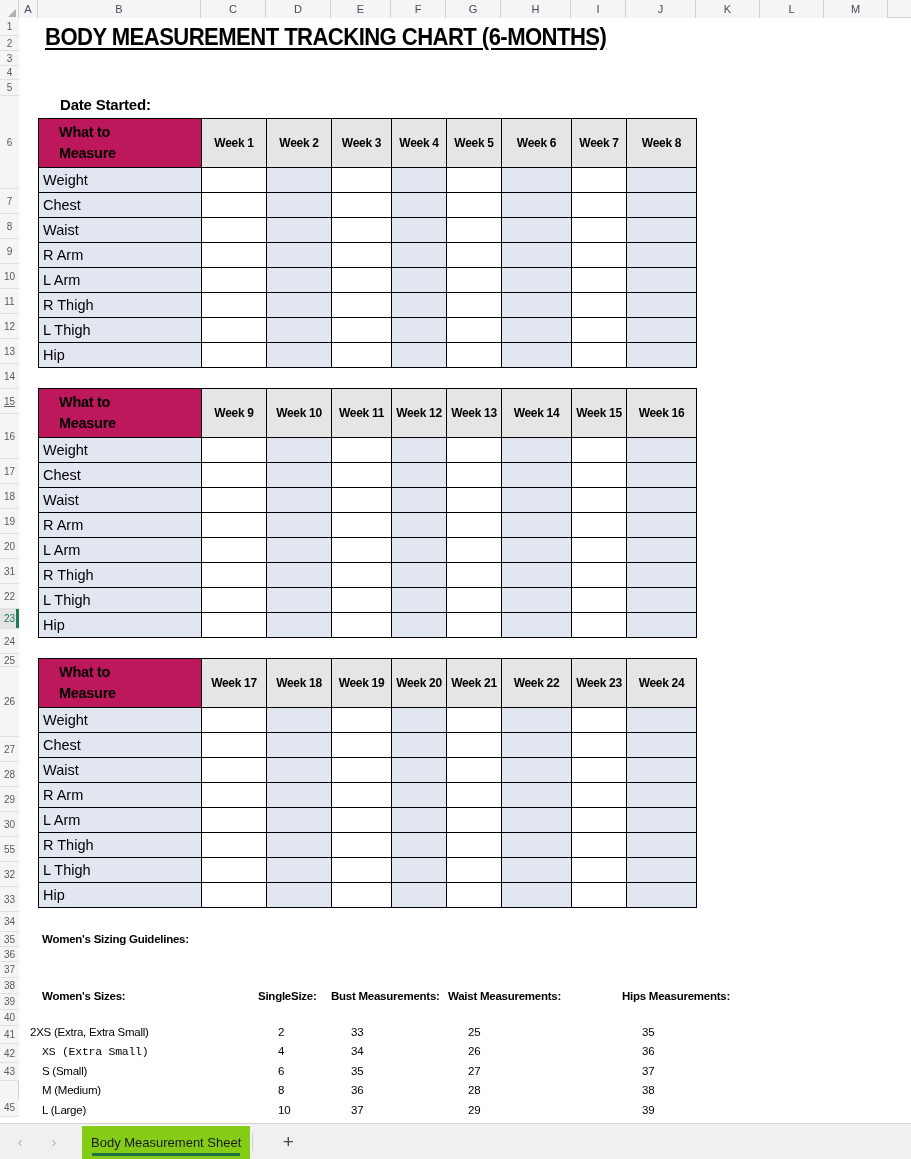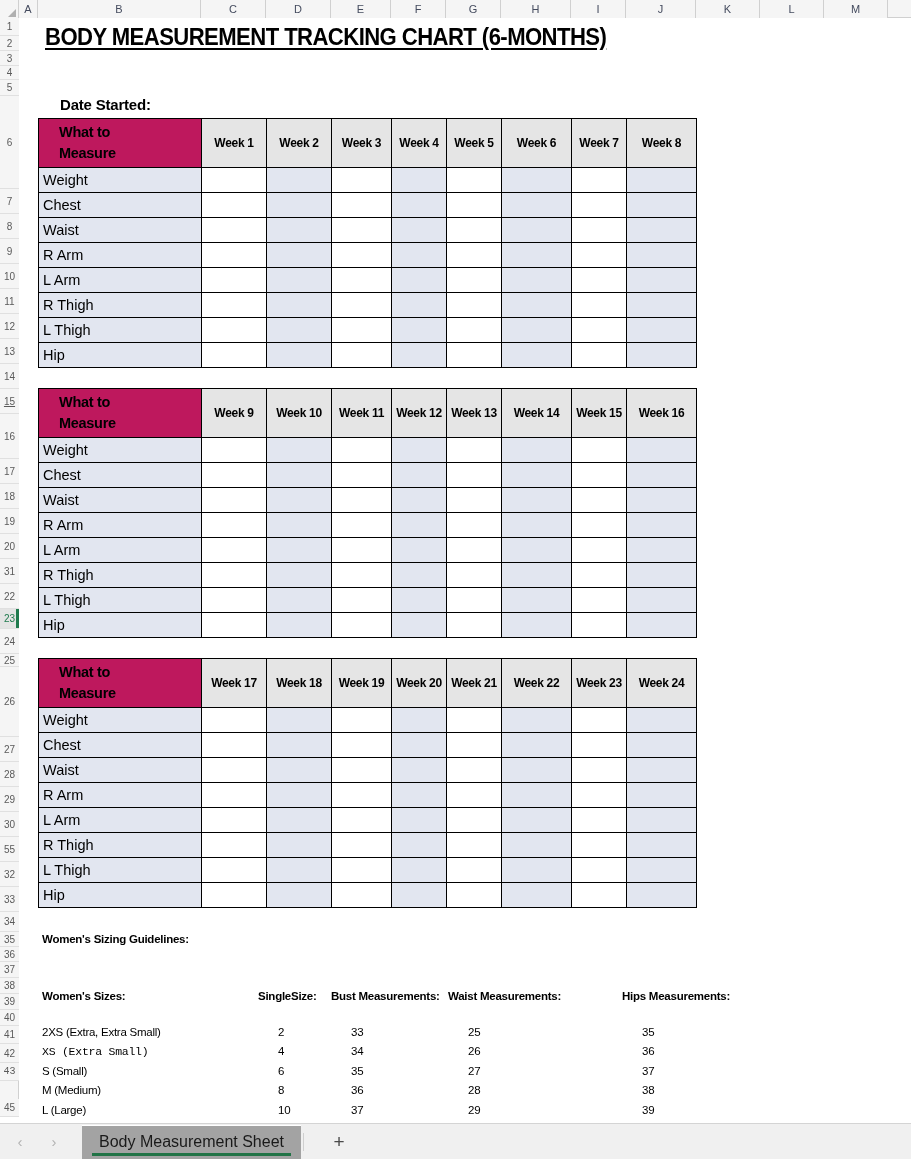--- a/index.html
+++ b/index.html
@@ -192,24 +192,24 @@
   }
   .navarrow {
     width: 28px; height: 28px;
     display: flex; align-items: center; justify-content: center;
     color: #b3b3b3; font-size: 15px;
     margin-left: 6px;
   }
   #sheet-tab {
     margin-left: 14px;
     height: 34px;
-    padding: 0 17px;
-    background: #a3a3a3;
+    padding: 0 9px;
+    background: #84cc16;
     display: flex; align-items: center;
-    font-size: 16px;
+    font-size: 13px;
     color: #1a1a1a;
     position: relative;
     border-top: 1px solid #ffffff;
   }
   #sheet-tab::after {
     content: ""; position: absolute;
     left: 10px; right: 10px; bottom: 3px; height: 2.5px;
     background: #217346;
   }
   #tab-sep {
@@ -365,21 +365,21 @@
       </div>
       <div class="rowh" style="height: 16px;">
         <span>40</span>
       </div>
       <div class="rowh" style="height: 18px;">
         <span>41</span>
       </div>
       <div class="rowh" style="height: 19px;">
         <span>42</span>
       </div>
-      <div class="rowh" style="height: 18px; font-family: Liberation Mono, monospace;">
+      <div class="rowh" style="height: 18px;">
         <span>43</span>
       </div>
       <div class="rowh" style="height: 18px; margin-left: 47px;">
         <span>44</span>
       </div>
       <div class="rowh" style="height: 18px;">
         <span>45</span>
       </div>
     </div>
 
@@ -751,21 +751,21 @@
 
     <div class="txt b" style="left:22px; top:915px;">Women's Sizing Guidelines:</div>
 
     <div class="txt b" style="left:22px;  top:972px;">Women's Sizes:</div>
     <div class="txt b" style="left:238px; top:972px;">SingleSize:</div>
     <div class="txt b" style="left:311px; top:972px;">Bust Measurements:</div>
     <div class="txt b" style="left:428px; top:972px;">Waist Measurements:</div>
     <div class="txt b" style="left:602px; top:972px;">Hips Measurements:</div>
 
     <div id="sizing-rows-host">
-        <div class="txt" style="left: 22px; top: 1008px;">2XS (Extra, Extra Small)</div>
+        <div class="txt" style="left: 10px; top: 1008px;">2XS (Extra, Extra Small)</div>
         <div class="txt" style="left: 258px; top: 1008px;">2</div>
         <div class="txt" style="left: 331px; top: 1008px;">33</div>
         <div class="txt" style="left: 448px; top: 1008px;">25</div>
         <div class="txt" style="left: 622px; top: 1008px;">35</div>
         <div class="txt" style="left: 22px; top: 1027.4px; font-family: Liberation Mono, monospace;">XS (Extra Small)</div>
         <div class="txt" style="left: 258px; top: 1027.4px;">4</div>
         <div class="txt" style="left: 331px; top: 1027.4px;">34</div>
         <div class="txt" style="left: 448px; top: 1027.4px;">26</div>
         <div class="txt" style="left: 622px; top: 1027.4px;">36</div>
         <div class="txt" style="left: 22px; top: 1046.8px;">S (Small)</div>

